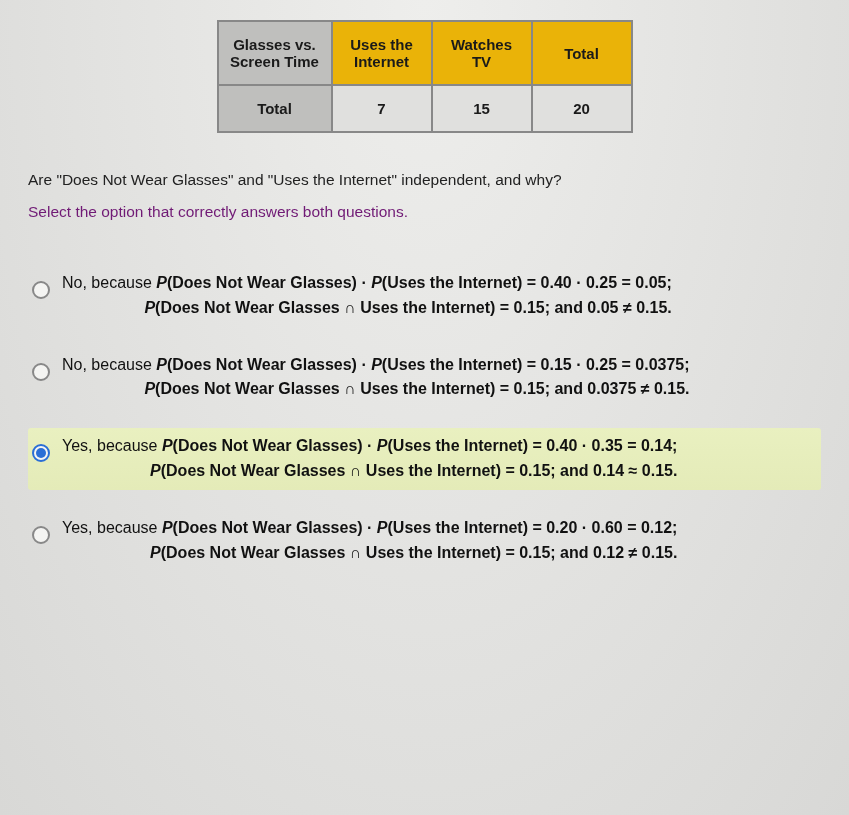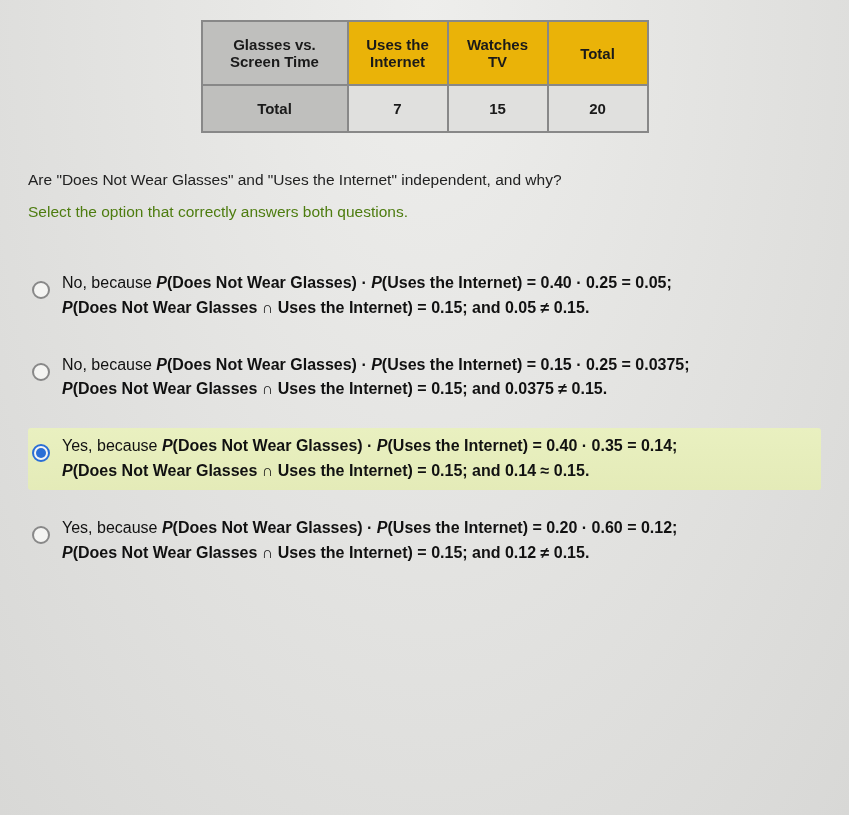--- a/index.html
+++ b/index.html
@@ -24,34 +24,34 @@
       font-size: 15px;
       min-width: 100px;
     }
     table.data th {
       background: #eab308;
       font-weight: bold;
     }
     table.data .rowhead {
       background: #bfbfbd;
       font-weight: bold;
-      width: 146px;
+      width: 114px;
     }
     table.data td.val { background: #e0e0de; font-weight: bold; }
     .question {
       font-size: 15.5px;
       margin-bottom: 14px;
       color: #222;
     }
     .instruction {
       font-size: 15.5px;
       margin-bottom: 44px;
-      color: #4d7c0f;
+      color: #701a75;
     }
-    .options { display: flex; flex-direction: column; gap: 20px; }
+    .options { display: flex; flex-direction: column; gap: 20px; text-align: right; }
     .option {
       display: flex;
       align-items: flex-start;
       gap: 12px;
       padding: 6px 8px 6px 4px;
       border-radius: 3px;
     }
     .option.selected {
       background: #e6edbd;
       background: linear-gradient(180deg, #e9f0c0 0%, #e4ebb8 100%);

